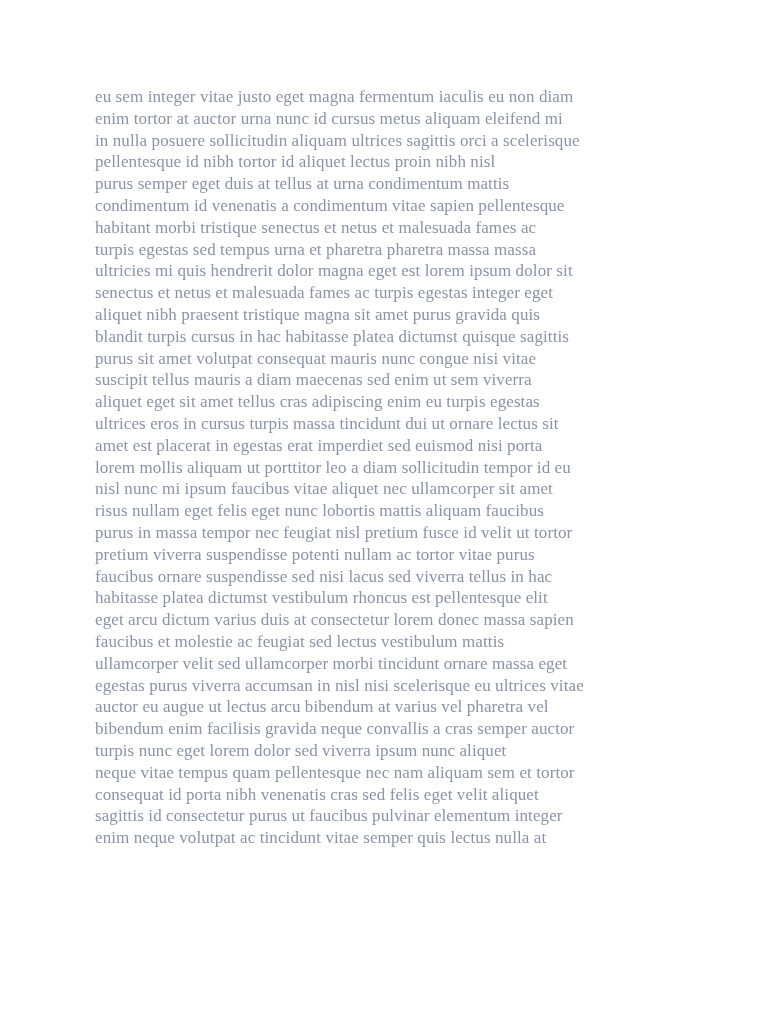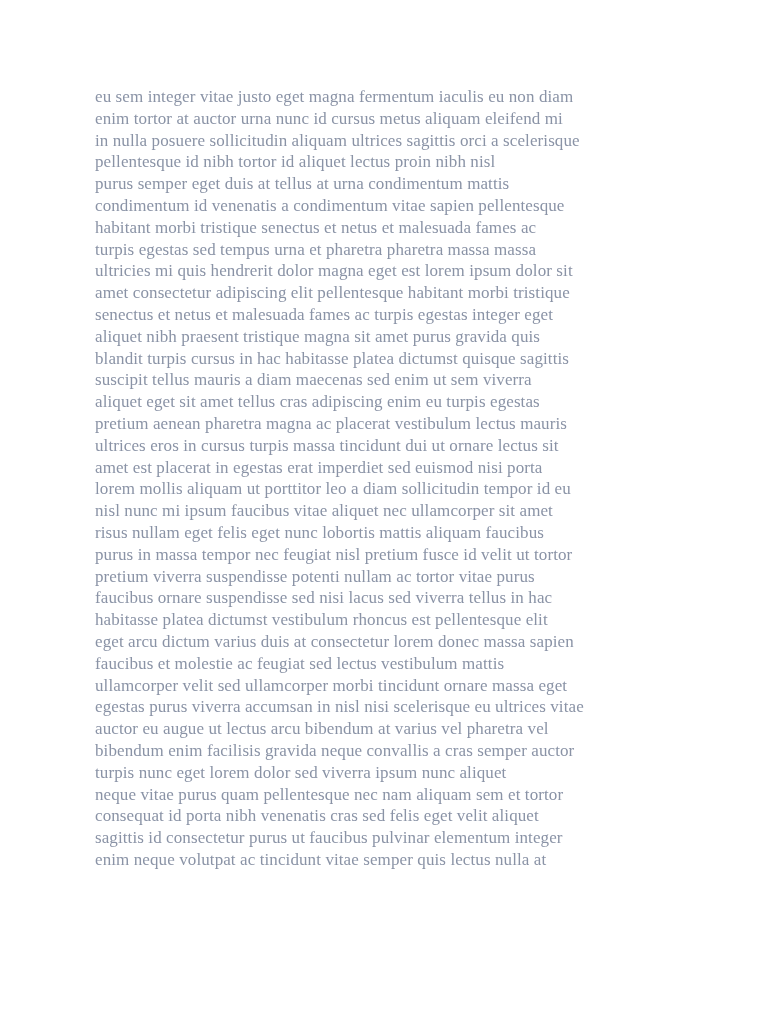--- a/index.html
+++ b/index.html
@@ -36,41 +36,40 @@
   <div class="body-text">
       <div class="text-line">eu sem integer vitae justo eget magna fermentum iaculis eu non diam</div>
       <div class="text-line">enim tortor at auctor urna nunc id cursus metus aliquam eleifend mi</div>
       <div class="text-line">in nulla posuere sollicitudin aliquam ultrices sagittis orci a scelerisque</div>
       <div class="text-line">pellentesque id nibh tortor id aliquet lectus proin nibh nisl</div>
       <div class="text-line">purus semper eget duis at tellus at urna condimentum mattis</div>
       <div class="text-line">condimentum id venenatis a condimentum vitae sapien pellentesque</div>
       <div class="text-line">habitant morbi tristique senectus et netus et malesuada fames ac</div>
       <div class="text-line">turpis egestas sed tempus urna et pharetra pharetra massa massa</div>
       <div class="text-line">ultricies mi quis hendrerit dolor magna eget est lorem ipsum dolor sit</div>
-      <div class="text-line">amet consectetur adipiscing elit pellentesque habitant morbi tristique</div>
       <div class="text-line">senectus et netus et malesuada fames ac turpis egestas integer eget</div>
       <div class="text-line">aliquet nibh praesent tristique magna sit amet purus gravida quis</div>
       <div class="text-line">blandit turpis cursus in hac habitasse platea dictumst quisque sagittis</div>
+      <div class="text-line">purus sit amet volutpat consequat mauris nunc congue nisi vitae</div>
       <div class="text-line">suscipit tellus mauris a diam maecenas sed enim ut sem viverra</div>
       <div class="text-line">aliquet eget sit amet tellus cras adipiscing enim eu turpis egestas</div>
-      <div class="text-line">pretium aenean pharetra magna ac placerat vestibulum lectus mauris</div>
       <div class="text-line">ultrices eros in cursus turpis massa tincidunt dui ut ornare lectus sit</div>
       <div class="text-line">amet est placerat in egestas erat imperdiet sed euismod nisi porta</div>
       <div class="text-line">lorem mollis aliquam ut porttitor leo a diam sollicitudin tempor id eu</div>
       <div class="text-line">nisl nunc mi ipsum faucibus vitae aliquet nec ullamcorper sit amet</div>
       <div class="text-line">risus nullam eget felis eget nunc lobortis mattis aliquam faucibus</div>
       <div class="text-line">purus in massa tempor nec feugiat nisl pretium fusce id velit ut tortor</div>
       <div class="text-line">pretium viverra suspendisse potenti nullam ac tortor vitae purus</div>
       <div class="text-line">faucibus ornare suspendisse sed nisi lacus sed viverra tellus in hac</div>
       <div class="text-line">habitasse platea dictumst vestibulum rhoncus est pellentesque elit</div>
       <div class="text-line">eget arcu dictum varius duis at consectetur lorem donec massa sapien</div>
       <div class="text-line">faucibus et molestie ac feugiat sed lectus vestibulum mattis</div>
       <div class="text-line">ullamcorper velit sed ullamcorper morbi tincidunt ornare massa eget</div>
       <div class="text-line">egestas purus viverra accumsan in nisl nisi scelerisque eu ultrices vitae</div>
       <div class="text-line">auctor eu augue ut lectus arcu bibendum at varius vel pharetra vel</div>
       <div class="text-line">bibendum enim facilisis gravida neque convallis a cras semper auctor</div>
       <div class="text-line">turpis nunc eget lorem dolor sed viverra ipsum nunc aliquet</div>
-      <div class="text-line">neque vitae purus quam pellentesque nec nam aliquam sem et tortor</div>
+      <div class="text-line">neque vitae tempus quam pellentesque nec nam aliquam sem et tortor</div>
       <div class="text-line">consequat id porta nibh venenatis cras sed felis eget velit aliquet</div>
       <div class="text-line">sagittis id consectetur purus ut faucibus pulvinar elementum integer</div>
       <div class="text-line">enim neque volutpat ac tincidunt vitae semper quis lectus nulla at</div>
     </div>
 </div>
 
 </body></html>

